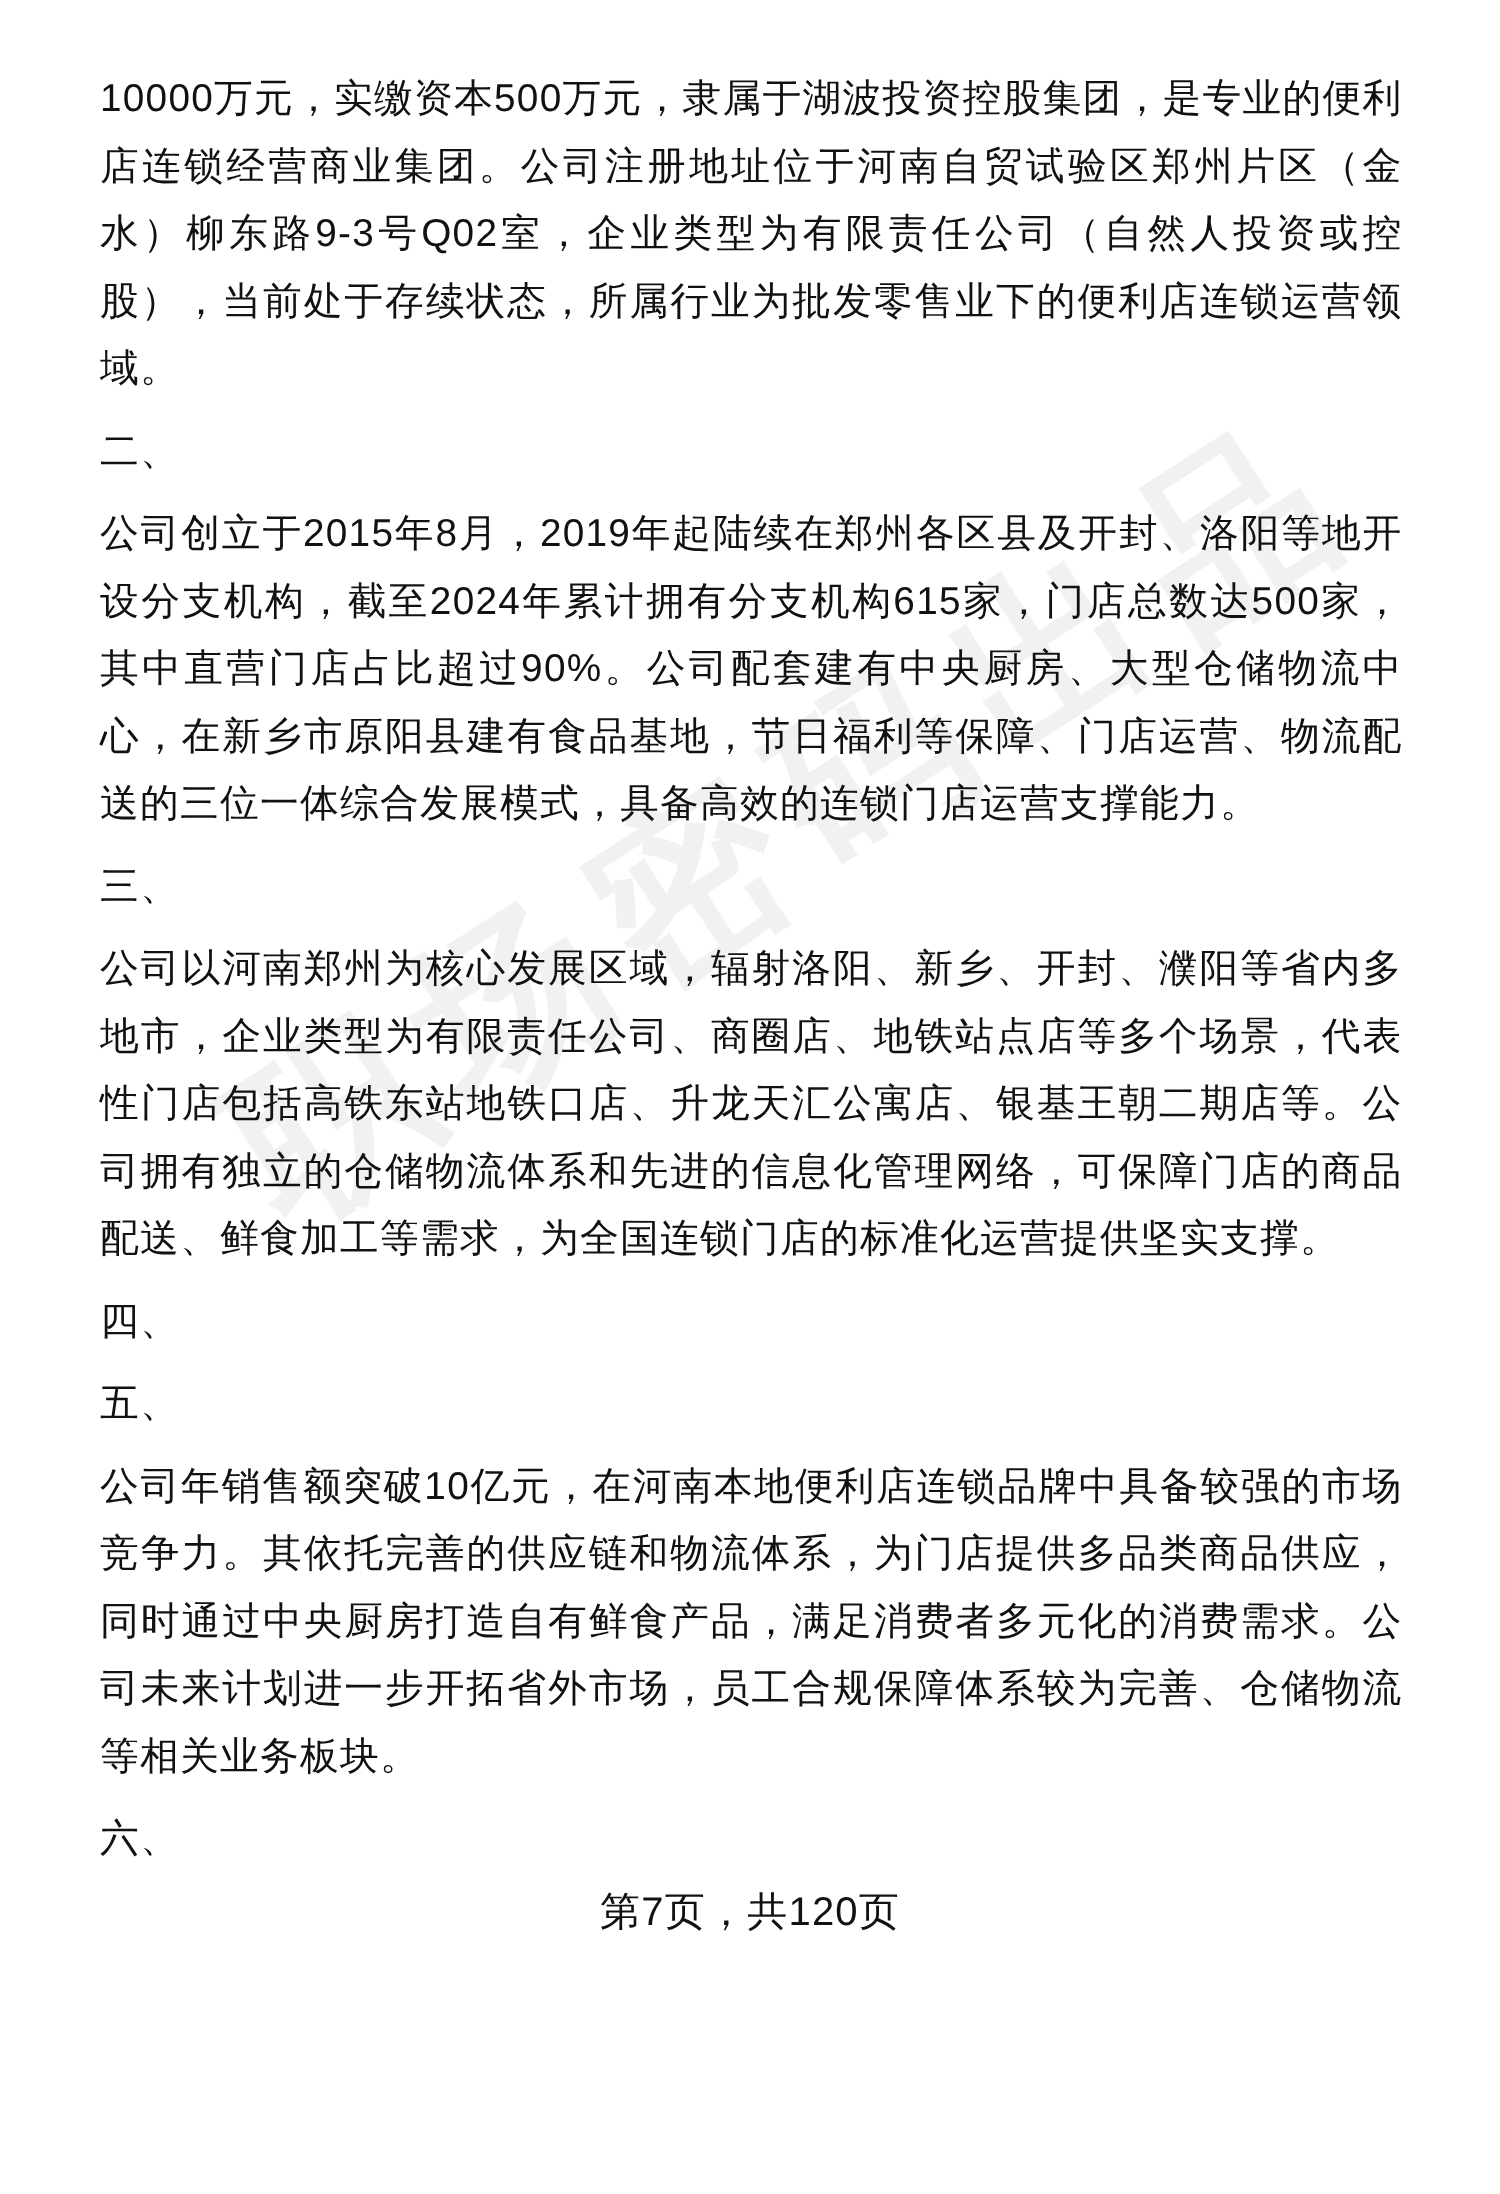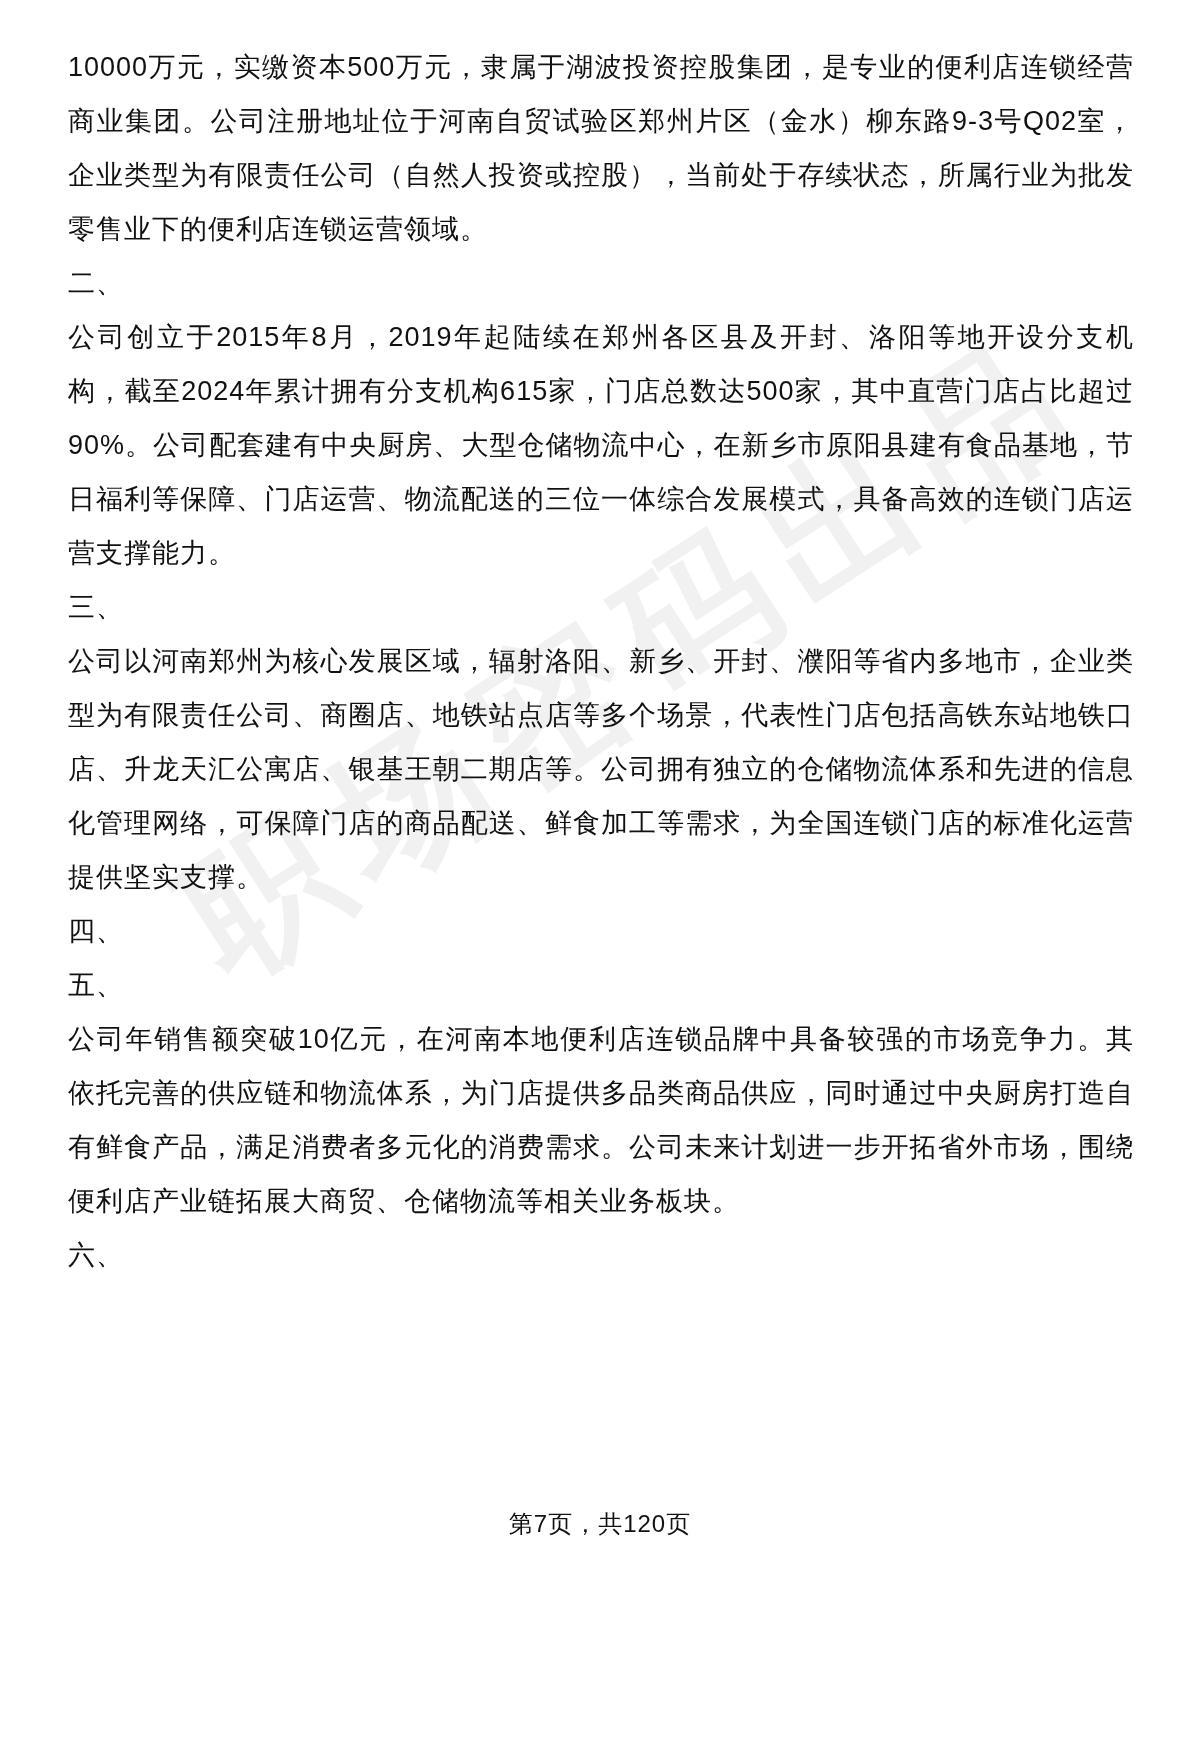--- a/index.html
+++ b/index.html
@@ -33,58 +33,58 @@
     user-select: none;
   }
   .content {
     position: absolute;
     left: 68px;
     right: 66px;
     top: 40px;
     z-index: 2;
   }
   .para {
-    margin: 0;
+    margin: 12px;
     padding: 0;
-    font-size: 27px;
+    font-size: 31px;
     line-height: 54px;
     letter-spacing: 1px;
     text-align: justify;
     text-justify: inter-ideograph;
     word-break: break-all;
   }
   .para.section-marker {
     text-align: left;
   }
   .footer {
     position: absolute;
     left: 0;
     right: 0;
     top: 1508px;
     text-align: center;
-    font-size: 24px;
+    font-size: 32px;
     letter-spacing: 1px;
     color: #111111;
     z-index: 2;
   }
 </style>
 </head>
 <body>
 
 <div class="page">
 
   <div class="watermark">职场密码出品</div>
 
   <div class="content">
     <p class="para">10000万元，实缴资本500万元，隶属于湖波投资控股集团，是专业的便利店连锁经营商业集团。公司注册地址位于河南自贸试验区郑州片区（金水）柳东路9-3号Q02室，企业类型为有限责任公司（自然人投资或控股），当前处于存续状态，所属行业为批发零售业下的便利店连锁运营领域。</p>
     <p class="para section-marker">二、</p>
     <p class="para">公司创立于2015年8月，2019年起陆续在郑州各区县及开封、洛阳等地开设分支机构，截至2024年累计拥有分支机构615家，门店总数达500家，其中直营门店占比超过90%。公司配套建有中央厨房、大型仓储物流中心，在新乡市原阳县建有食品基地，节日福利等保障、门店运营、物流配送的三位一体综合发展模式，具备高效的连锁门店运营支撑能力。</p>
     <p class="para section-marker">三、</p>
     <p class="para">公司以河南郑州为核心发展区域，辐射洛阳、新乡、开封、濮阳等省内多地市，企业类型为有限责任公司、商圈店、地铁站点店等多个场景，代表性门店包括高铁东站地铁口店、升龙天汇公寓店、银基王朝二期店等。公司拥有独立的仓储物流体系和先进的信息化管理网络，可保障门店的商品配送、鲜食加工等需求，为全国连锁门店的标准化运营提供坚实支撑。</p>
     <p class="para section-marker">四、</p>
     <p class="para section-marker">五、</p>
-    <p class="para">公司年销售额突破10亿元，在河南本地便利店连锁品牌中具备较强的市场竞争力。其依托完善的供应链和物流体系，为门店提供多品类商品供应，同时通过中央厨房打造自有鲜食产品，满足消费者多元化的消费需求。公司未来计划进一步开拓省外市场，围绕便利店产业链拓展大商贸、仓储物流等相关业务板块。</p>
+    <p class="para">公司年销售额突破10亿元，在河南本地便利店连锁品牌中具备较强的市场竞争力。其依托完善的供应链和物流体系，为门店提供多品类商品供应，同时通过中央厨房打造自有鲜食产品，满足消费者多元化的消费需求。公司未来计划进一步开拓省外市场，员工合规保障体系较为完善、仓储物流等相关业务板块。</p>
     <p class="para section-marker">六、</p>
   </div>
 
   <div class="footer">第7页，共120页</div>
 
 </div>
 
 </body></html>

